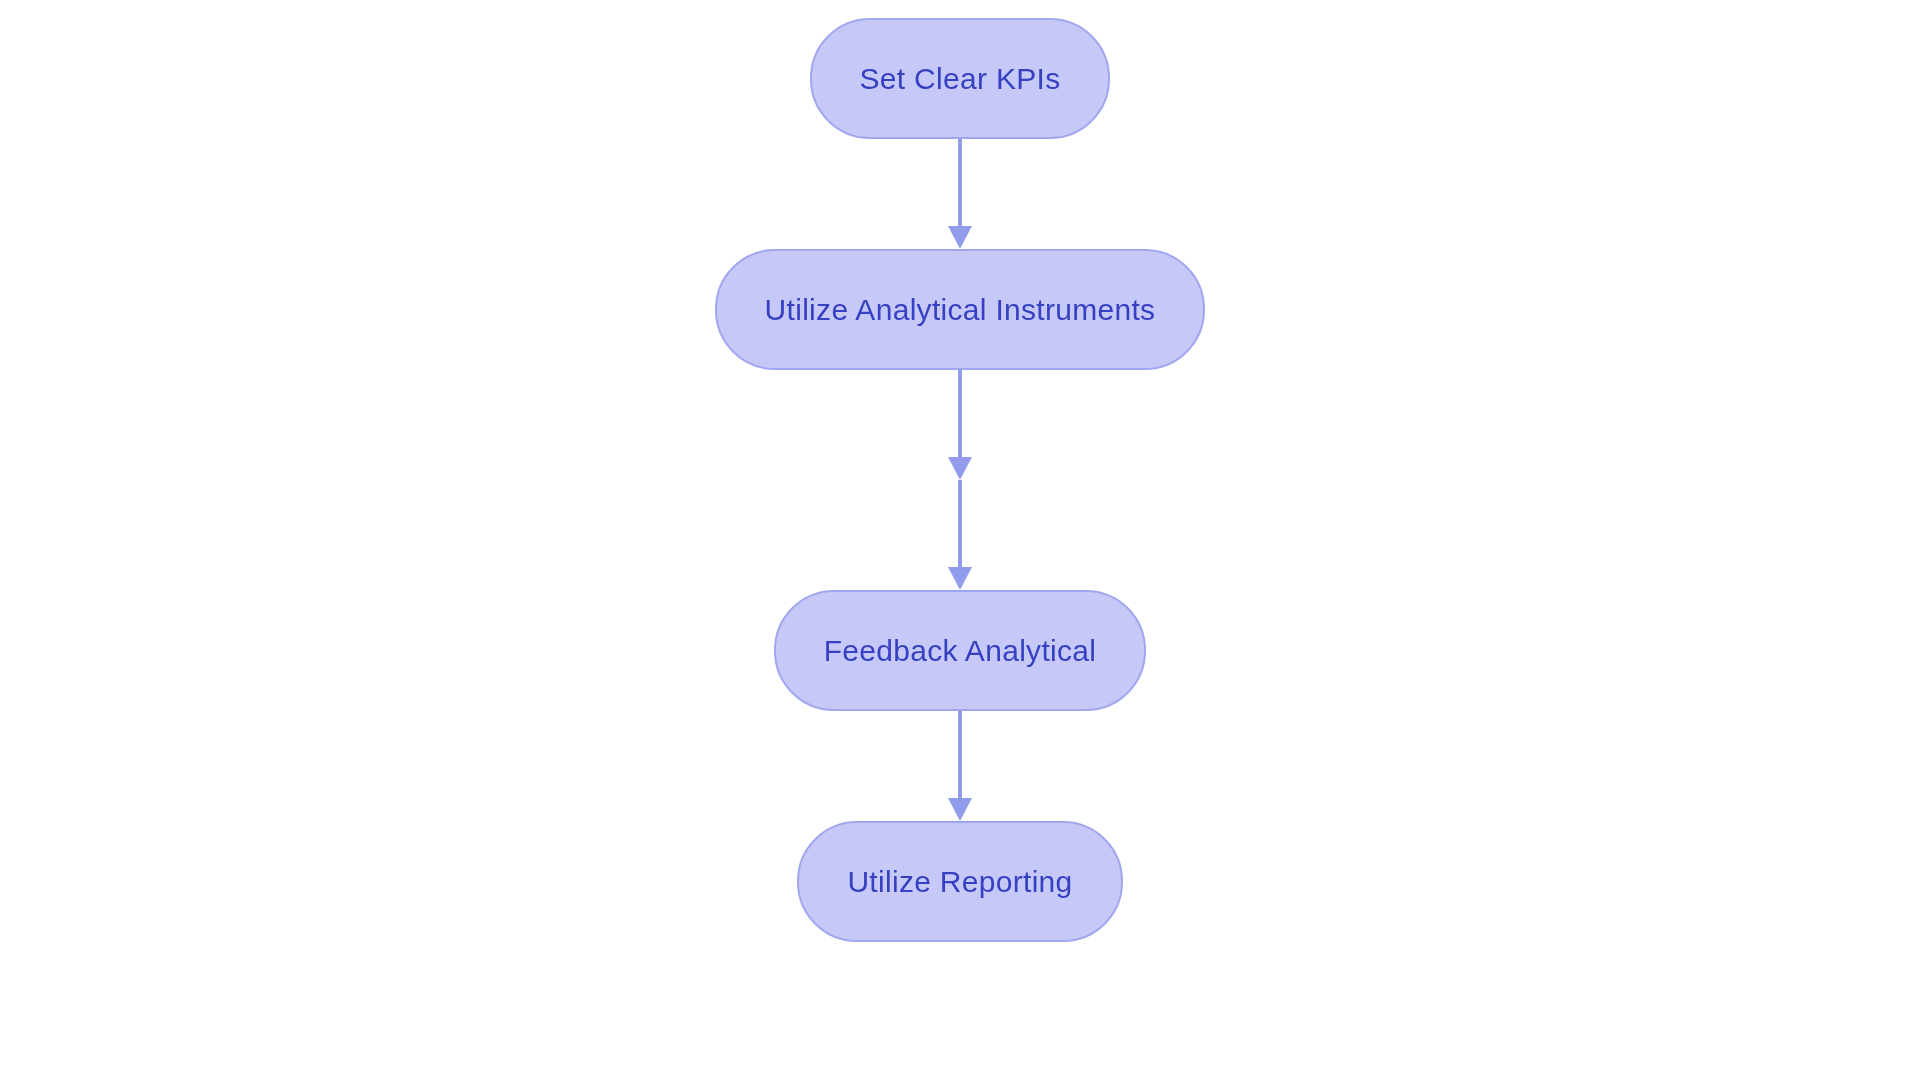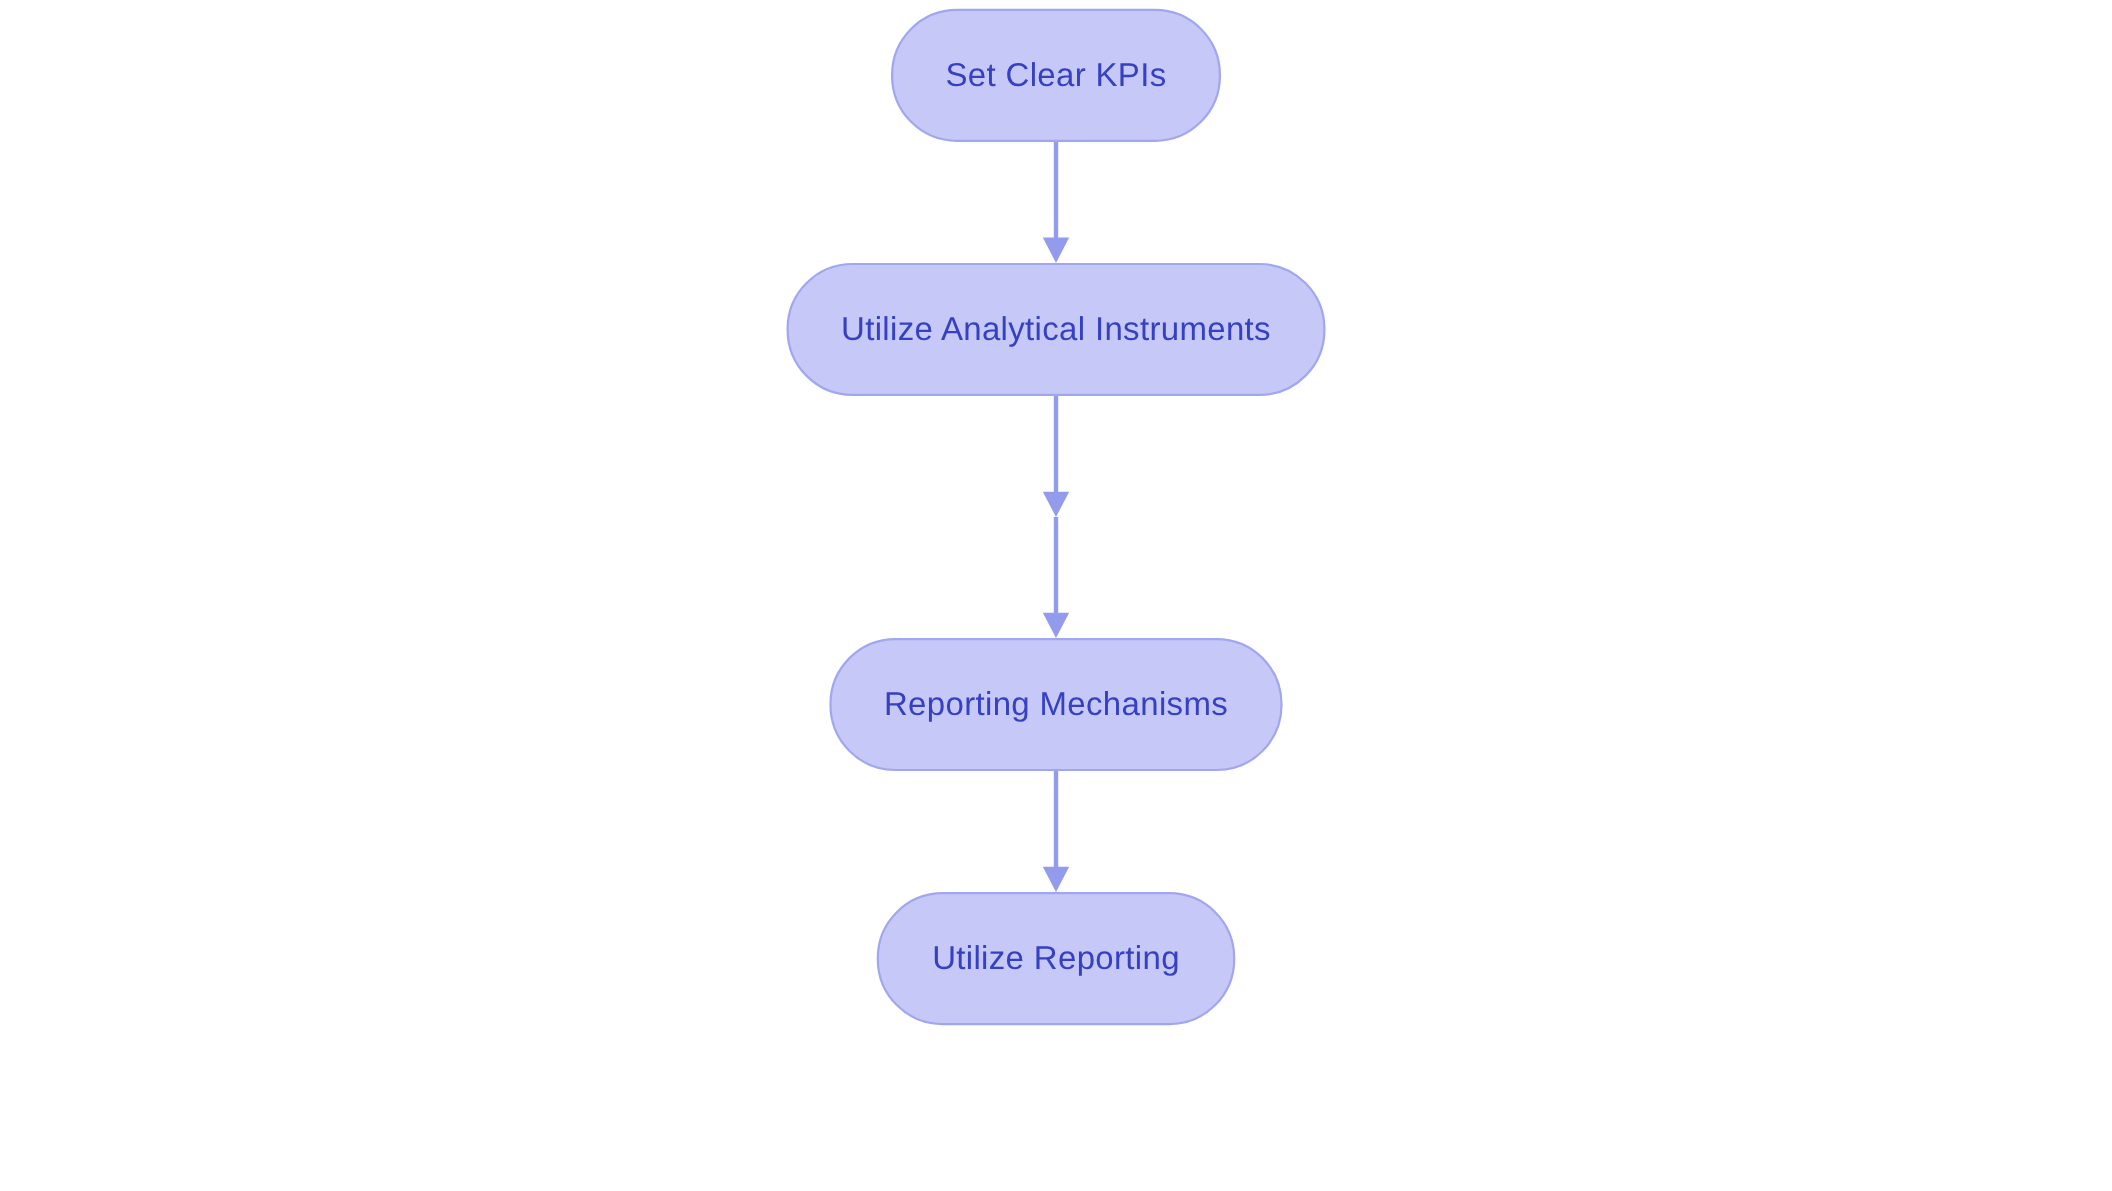--- a/index.html
+++ b/index.html
@@ -17,21 +17,21 @@
     overflow: hidden;
     font-family: "Liberation Sans", "DejaVu Sans", sans-serif;
   }
   .canvas {
     position: relative;
     width: 1920px;
     height: 1083px;
     display: flex;
     flex-direction: column;
     align-items: center;
-    padding-top: 8px;
+    padding-top: 18px;
   }
   .flow-node {
     height: 121px;
     min-width: 240px;
     padding: 0 48px;
     background: var(--node-fill);
     border: 2px solid var(--node-border);
     border-radius: 60px;
     display: flex;
     align-items: center;
@@ -85,21 +85,21 @@
     <polygon class="arrow-head" points="2,87 26,87 14,110"></polygon>
   </svg>
 
 
   <svg class="connector" viewBox="0 0 28 110" aria-hidden="true">
     <line class="arrow-line" x1="14" y1="0" x2="14" y2="90"></line>
     <polygon class="arrow-head" points="2,87 26,87 14,110"></polygon>
   </svg>
 
   <div class="flow-node">
-    <span class="node-label">Reporting Mechanisms</span>
+    <span class="node-label">Feedback Analytical</span>
   </div>
 
   <svg class="connector" viewBox="0 0 28 110" aria-hidden="true">
     <line class="arrow-line" x1="14" y1="0" x2="14" y2="90"></line>
     <polygon class="arrow-head" points="2,87 26,87 14,110"></polygon>
   </svg>
 
   <div class="flow-node">
     <span class="node-label">Utilize Reporting</span>
   </div>

